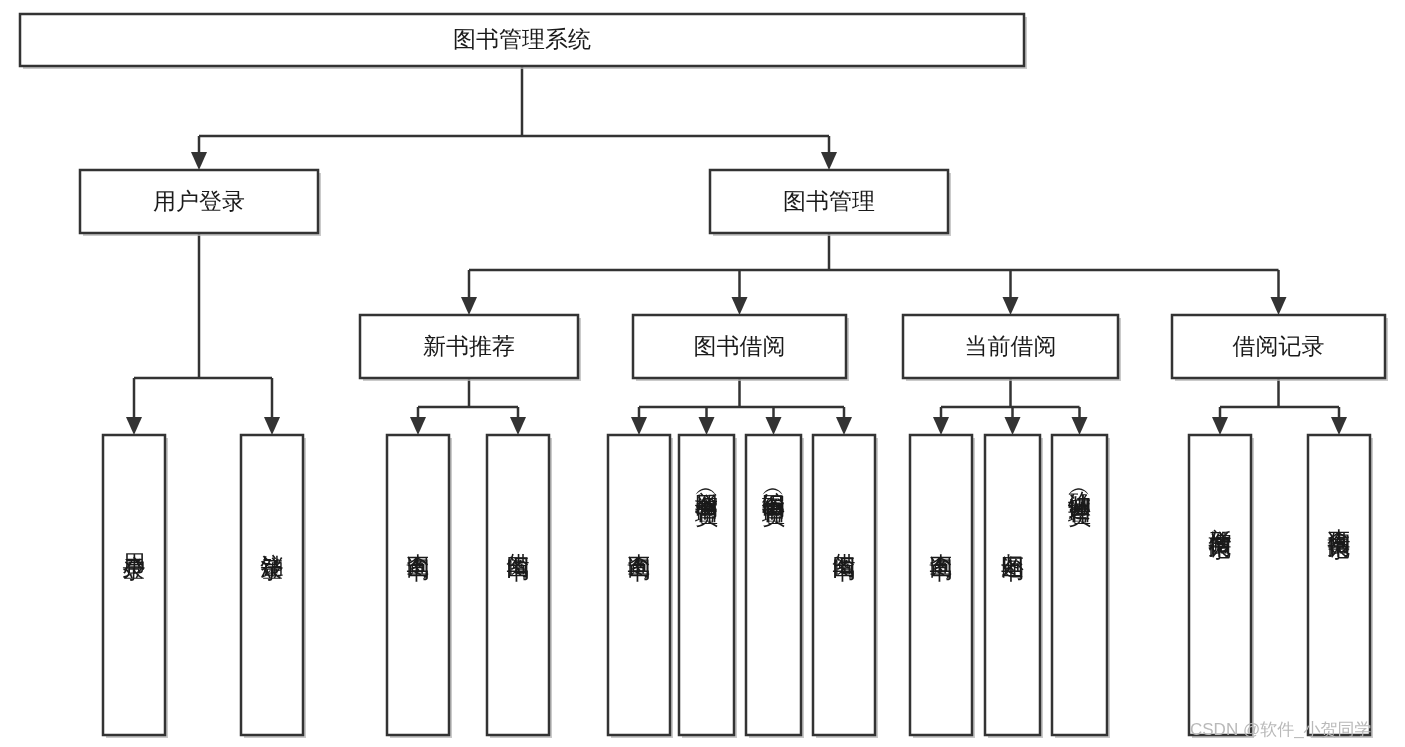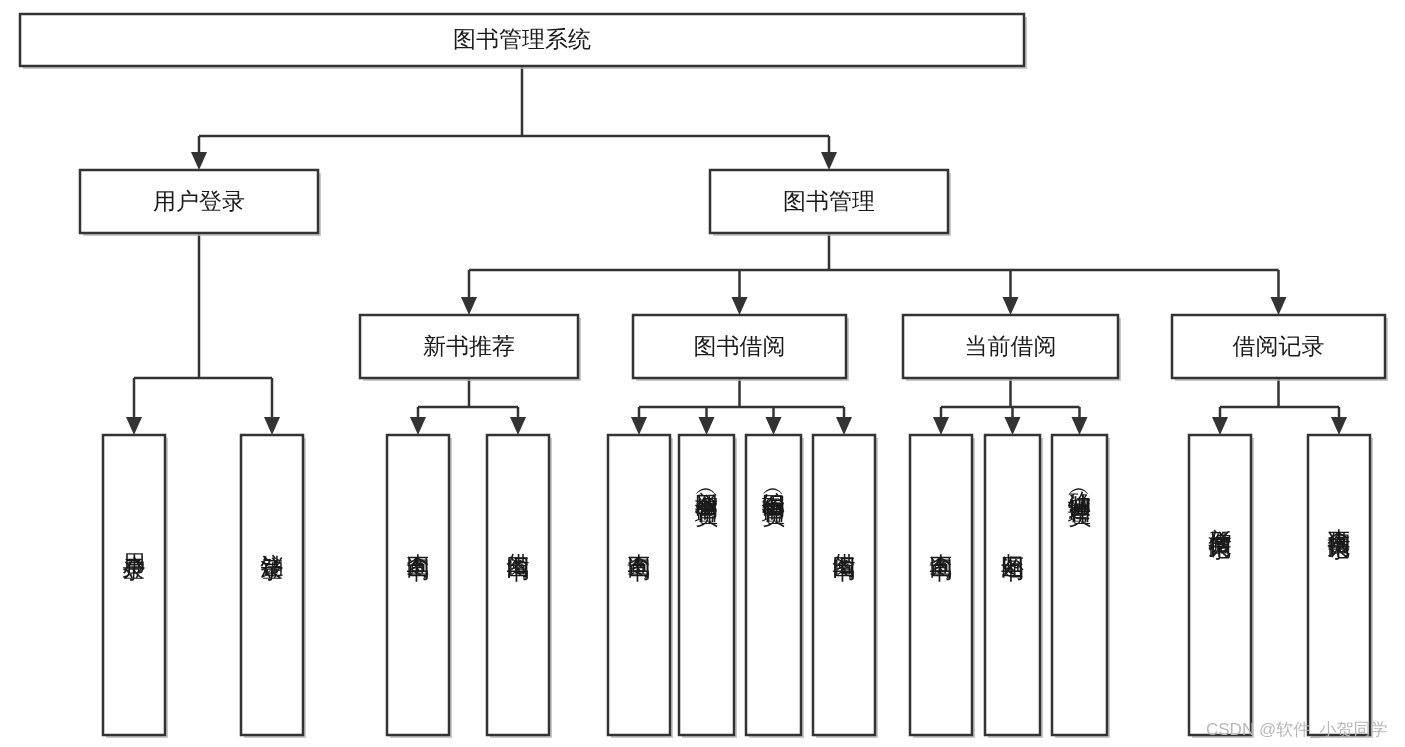--- a/index.html
+++ b/index.html
@@ -199,15 +199,15 @@
       <div class="node-label-v" style="left: 706.5px; top: 472.5px;">新增图书（管理员）</div>
       <div class="node-label-v" style="left: 773.5px; top: 472.5px;">编辑图书（管理员）</div>
       <div class="node-label-v" style="left: 844px; top: 535px;">借阅图书</div>
       <div class="node-label-v" style="left: 941px; top: 535px;">查询图书</div>
       <div class="node-label-v" style="left: 1012.5px; top: 535px;">归还图书</div>
       <div class="node-label-v" style="left: 1079.5px; top: 472.5px;">确认归还（管理员）</div>
       <div class="node-label-v" style="left: 1220px; top: 510px;">新增借阅记录</div>
       <div class="node-label-v" style="left: 1339px; top: 510px;">查询借阅记录</div>
     </div>
 
-  <div class="watermark" style="left: 1190px; top: 718px; padding-left: 16px;">CSDN @软件_小贺同学</div>
+  <div class="watermark" style="left: 1190px; top: 718px;">CSDN @软件_小贺同学</div>
 
 </div>
 
 </body></html>

